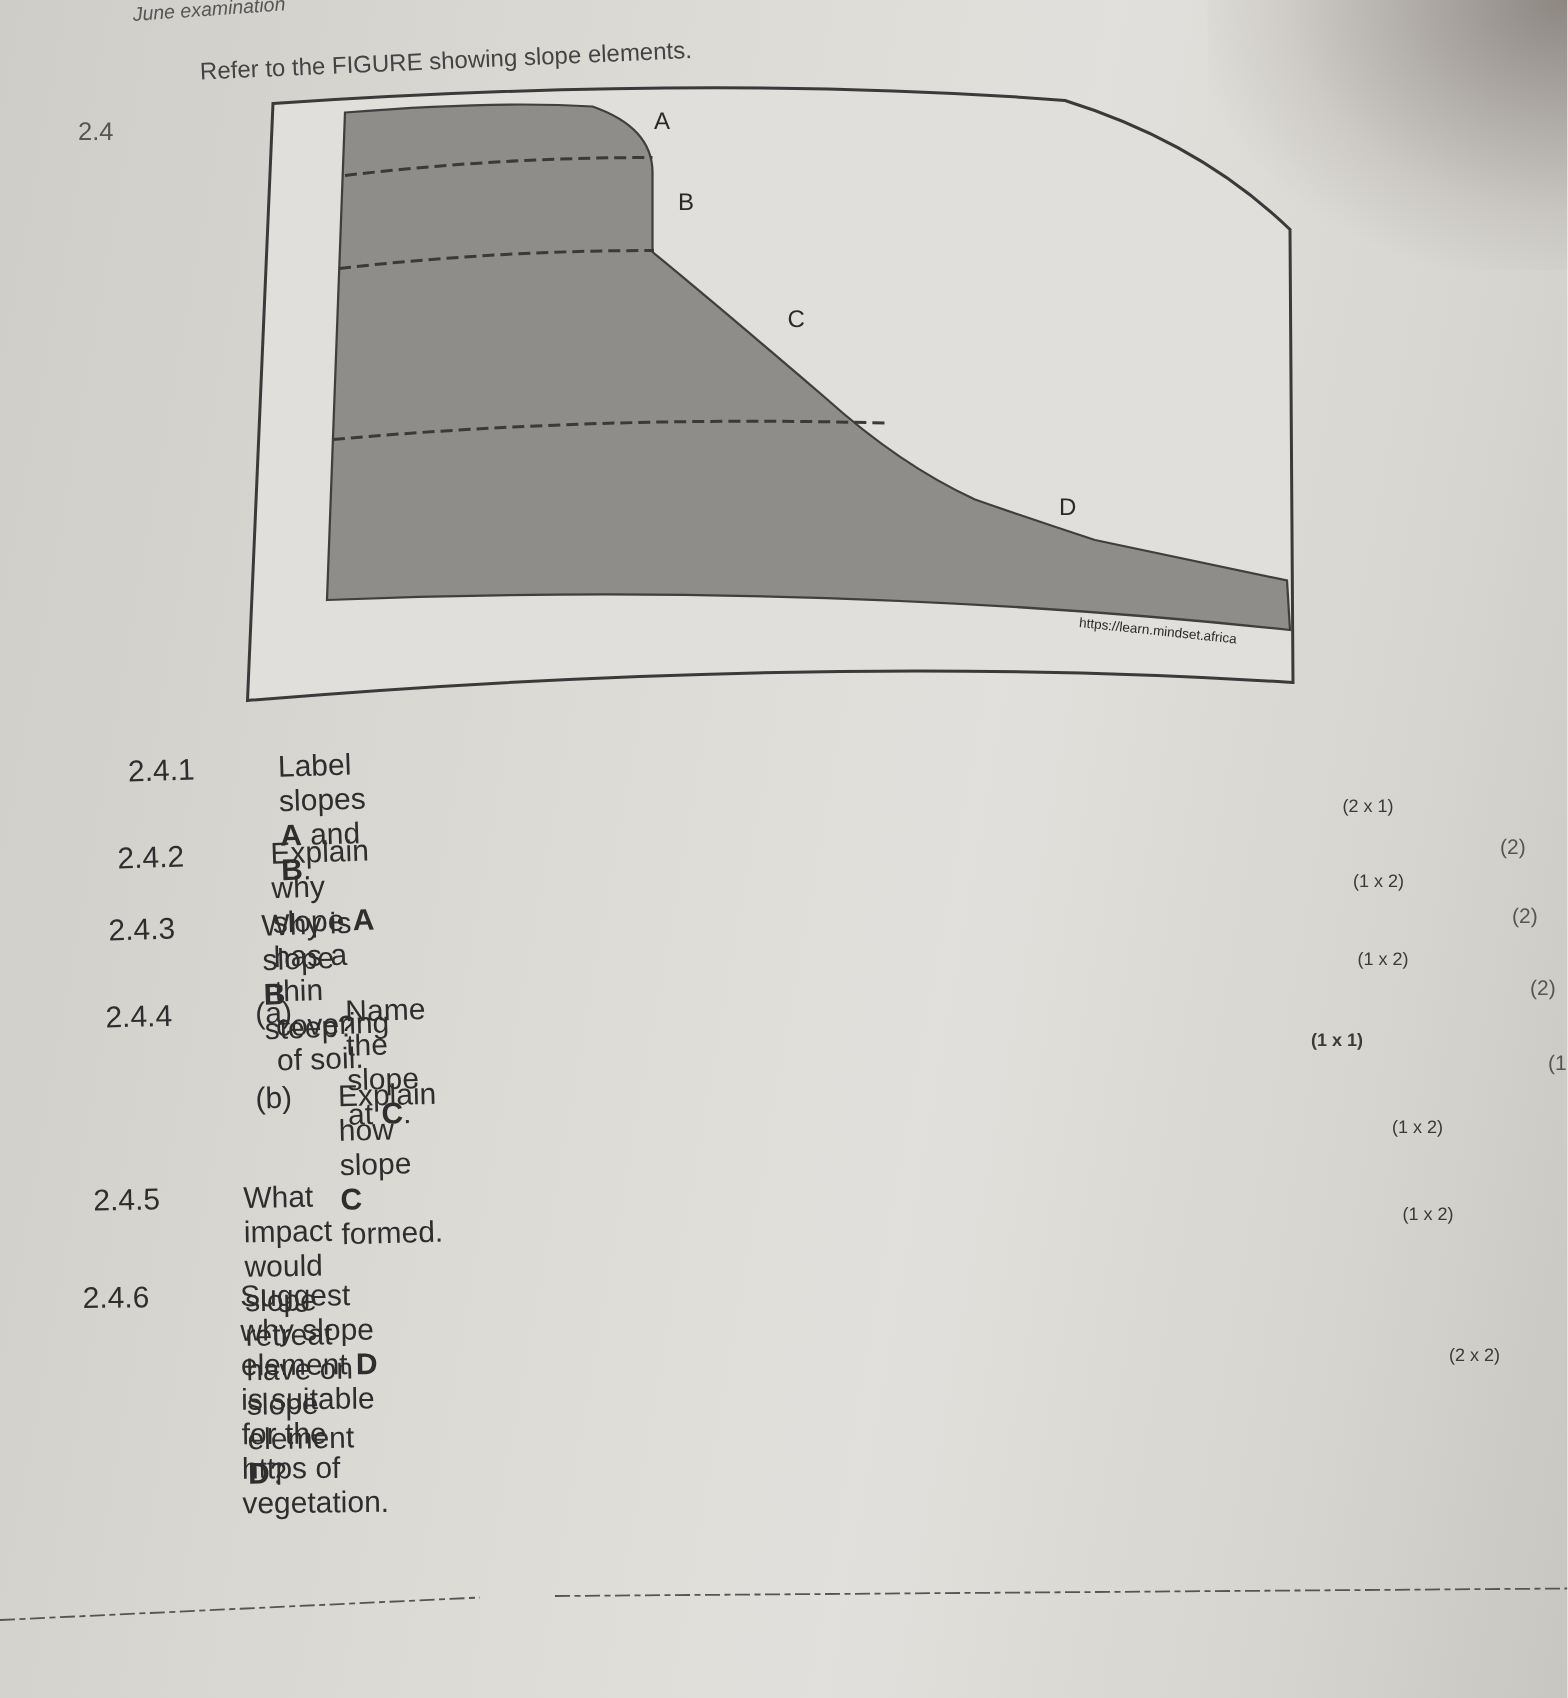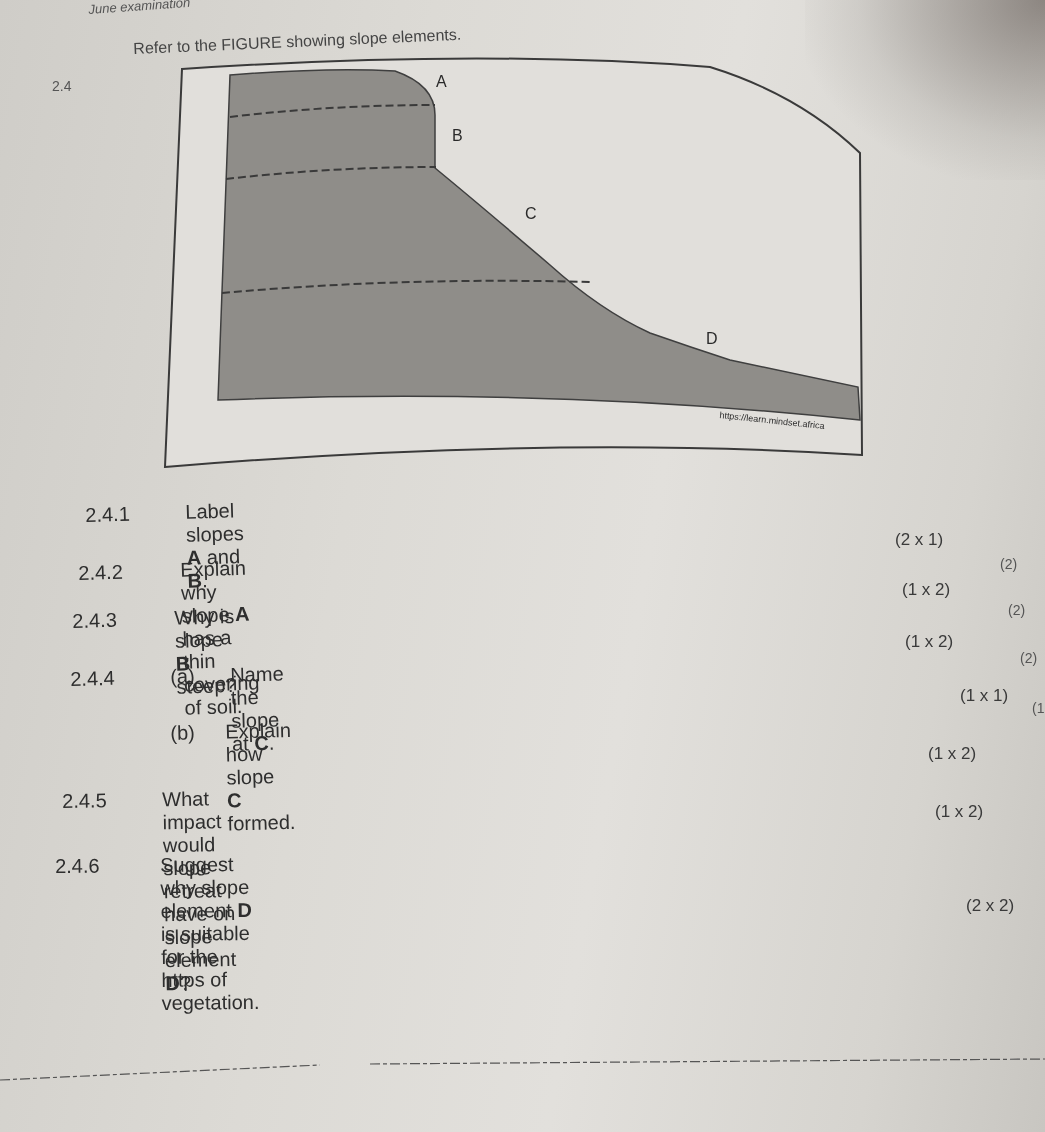--- a/index.html
+++ b/index.html
@@ -3,28 +3,28 @@
   <meta charset="utf-8">
   <style>
     html, body { margin: 0; padding: 0; }
     body {
       width: 1045px; height: 1132px; overflow: hidden; position: relative;
       background: linear-gradient(100deg, #cfcdc8 0%, #dcdad5 35%, #e2e0dc 60%, #d6d4cf 85%, #c8c6c1 100%);
       font-family: "Liberation Sans", sans-serif; color: #2a2a2a;
     }
     .abs { position: absolute; white-space: nowrap; }
     .header-text { left: 88px; top: 2px; font-size: 13px; font-style: italic; transform: rotate(-4deg); transform-origin: left top; color: #555; }
-    .qnum-main { left: 52px; top: 78px; font-size: 14px; color: #555; }
+    .qnum-main { left: 52px; top: 78px; font-size: 17px; color: #555; }
     .intro { left: 133px; top: 40px; font-size: 16px; transform: rotate(-2.5deg); transform-origin: left top; color: #444; }
     .figure { position: absolute; left: 150px; top: 55px; width: 720px; height: 420px; }
     .q-row { position: absolute; font-size: 20px; color: #2e2e2e; }
     .q-num { position: absolute; left: 0; top: 0; }
     .q-text { position: absolute; top: 0; }
     .q-text b { font-weight: bold; }
-    .marks { position: absolute; font-size: 17px; color: #3a3a3a; }
+    .marks { position: absolute; font-size: 12px; color: #3a3a3a; }
     .total { position: absolute; font-size: 14px; color: #555; }
     .corner-shadow { position: absolute; right: 0; top: 0; width: 240px; height: 180px;
       background: radial-gradient(ellipse at 100% 0%, rgba(80,70,65,0.55), rgba(120,115,110,0.15) 55%, rgba(0,0,0,0) 75%); }
     .bottom-rule { position: absolute; left: 0; top: 1055px; width: 1045px; height: 40px; }
   </style>
 </head>
 <body>
 
 <div class="corner-shadow"></div>
 
@@ -71,21 +71,21 @@
   <span class="q-text" style="left:102px;"><span>Why is slope </span><b>B</b><span> steep?</span></span>
 </div>
 <div class="marks" style="left:905px;top:632px;">(1 x 2)</div>
 <div class="total" style="left:1020px;top:650px;">(2)</div>
 
 <div class="q-row" style="left:70px;top:668px;transform:rotate(-1.5deg);transform-origin:left top;">
   <span class="q-num">2.4.4</span>
   <span class="q-text" style="left:100px;">(a)</span>
   <span class="q-text" style="left:160px;"><span>Name the slope at </span><b>C</b><span>.</span></span>
 </div>
-<div class="marks" style="left:960px;top:686px;">(1 x 1)</div>
+<div class="marks" style="left:874px;top:686px;font-weight:bold;">(1 x 1)</div>
 <div class="total" style="left:1032px;top:700px;">(1</div>
 
 <div class="q-row" style="left:170px;top:722px;transform:rotate(-1.5deg);transform-origin:left top;">
   <span class="q-text" style="left:0;">(b)</span>
   <span class="q-text" style="left:55px;"><span>Explain how slope </span><b>C</b><span> formed.</span></span>
 </div>
 <div class="marks" style="left:928px;top:744px;">(1 x 2)</div>
 
 <div class="q-row" style="left:62px;top:790px;transform:rotate(-1deg);transform-origin:left top;">
   <span class="q-num">2.4.5</span>

